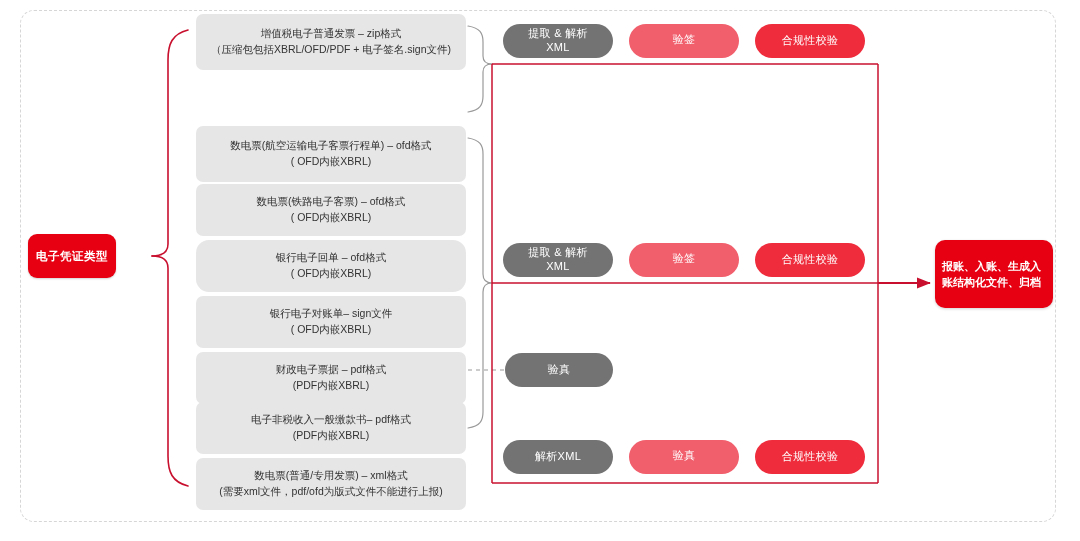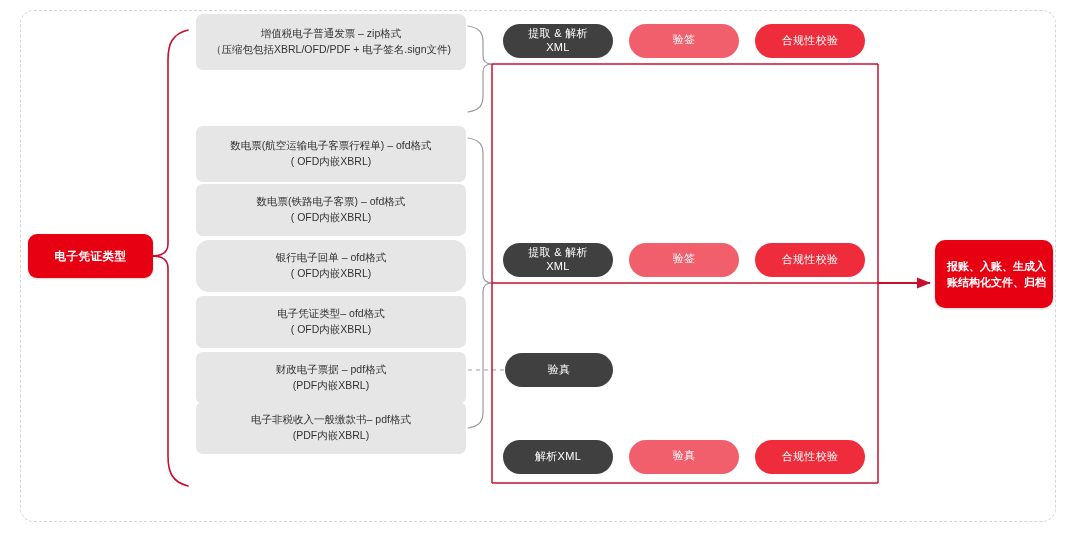--- a/index.html
+++ b/index.html
@@ -27,21 +27,21 @@
   #lines{
     position:absolute;
     left:0; top:0;
     width:1080px; height:541px;
     pointer-events:none;
   }
   
   .source-node{
     position:absolute;
     left:28px; top:234px;
-    width:125px; height:44px;
+    width:88px; height:44px;
     background:#E60012;
     border-radius:9px;
     display:flex;
     align-items:center;
     justify-content:center;
     color:#ffffff;
     font-size:11.5px;
     font-weight:bold;
     letter-spacing:.5px;
     box-shadow:0 1px 2px rgba(0,0,0,.18);
@@ -76,34 +76,34 @@
     align-items:center;
     justify-content:center;
     text-align:center;
     color:#ffffff;
     font-size:11px;
     line-height:1.25;
     letter-spacing:.3px;
     box-sizing:border-box;
     padding:0 4px;
   }
-  .pill.tone-light{background:#404040;}
+  .pill.tone-light{background:#737373;}
   .pill.tone-mid{background:#F15E6C;font-family:Liberation Mono, monospace;}
   .pill.tone-strong{background:#EE2C3C;}
   
   .output-node{
     position:absolute;
     left:935px; top:240px;
     width:118px; height:68px;
     background:#E60012;
     border-radius:10px;
     display:flex;
     align-items:center;
     justify-content:center;
-    text-align:right;
+    text-align:left;
     color:#ffffff;
     font-size:11px;
     font-weight:bold;
     line-height:1.5;
     padding:0 7px;
     box-sizing:border-box;
     box-shadow:0 1px 3px rgba(0,0,0,.18);
   }
 </style>
 </head>
@@ -169,34 +169,38 @@
     <span class="l1">数电票(铁路电子客票) – ofd格式</span>
     <span class="l2">( OFD内嵌XBRL)</span>
   </div>
 
   <div class="doc-box" style="top:240px;height:52px;border-radius:13px;">
     <span class="l1">银行电子回单 – ofd格式</span>
     <span class="l2">( OFD内嵌XBRL)</span>
   </div>
 
   <div class="doc-box" style="top:296px;height:52px;">
-    <span class="l1">电子凭证类型– ofd格式</span>
+    <span class="l1">银行电子对账单– sign文件</span>
     <span class="l2">( OFD内嵌XBRL)</span>
   </div>
 
   <div class="doc-box" style="top:352px;height:52px;">
     <span class="l1">财政电子票据 – pdf格式</span>
     <span class="l2">(PDF内嵌XBRL)</span>
   </div>
 
   <div class="doc-box" style="top:402px;height:52px;">
     <span class="l1">电子非税收入一般缴款书– pdf格式</span>
     <span class="l2">(PDF内嵌XBRL)</span>
   </div>
 
+  <div class="doc-box" style="top:458px;height:52px;">
+    <span class="l1">数电票(普通/专用发票) – xml格式</span>
+    <span class="l2">(需要xml文件，pdf/ofd为版式文件不能进行上报)</span>
+  </div>
 
   <div class="pill tone-light" style="left:503px;top:24px;width:110px;">
     <span>
       <span>提取 &amp; 解析</span><br>
       <span>XML</span>
     </span>
   </div>
   <div class="pill tone-mid" style="left:629px;top:24px;width:110px;">
     <span>验签</span>
   </div>

